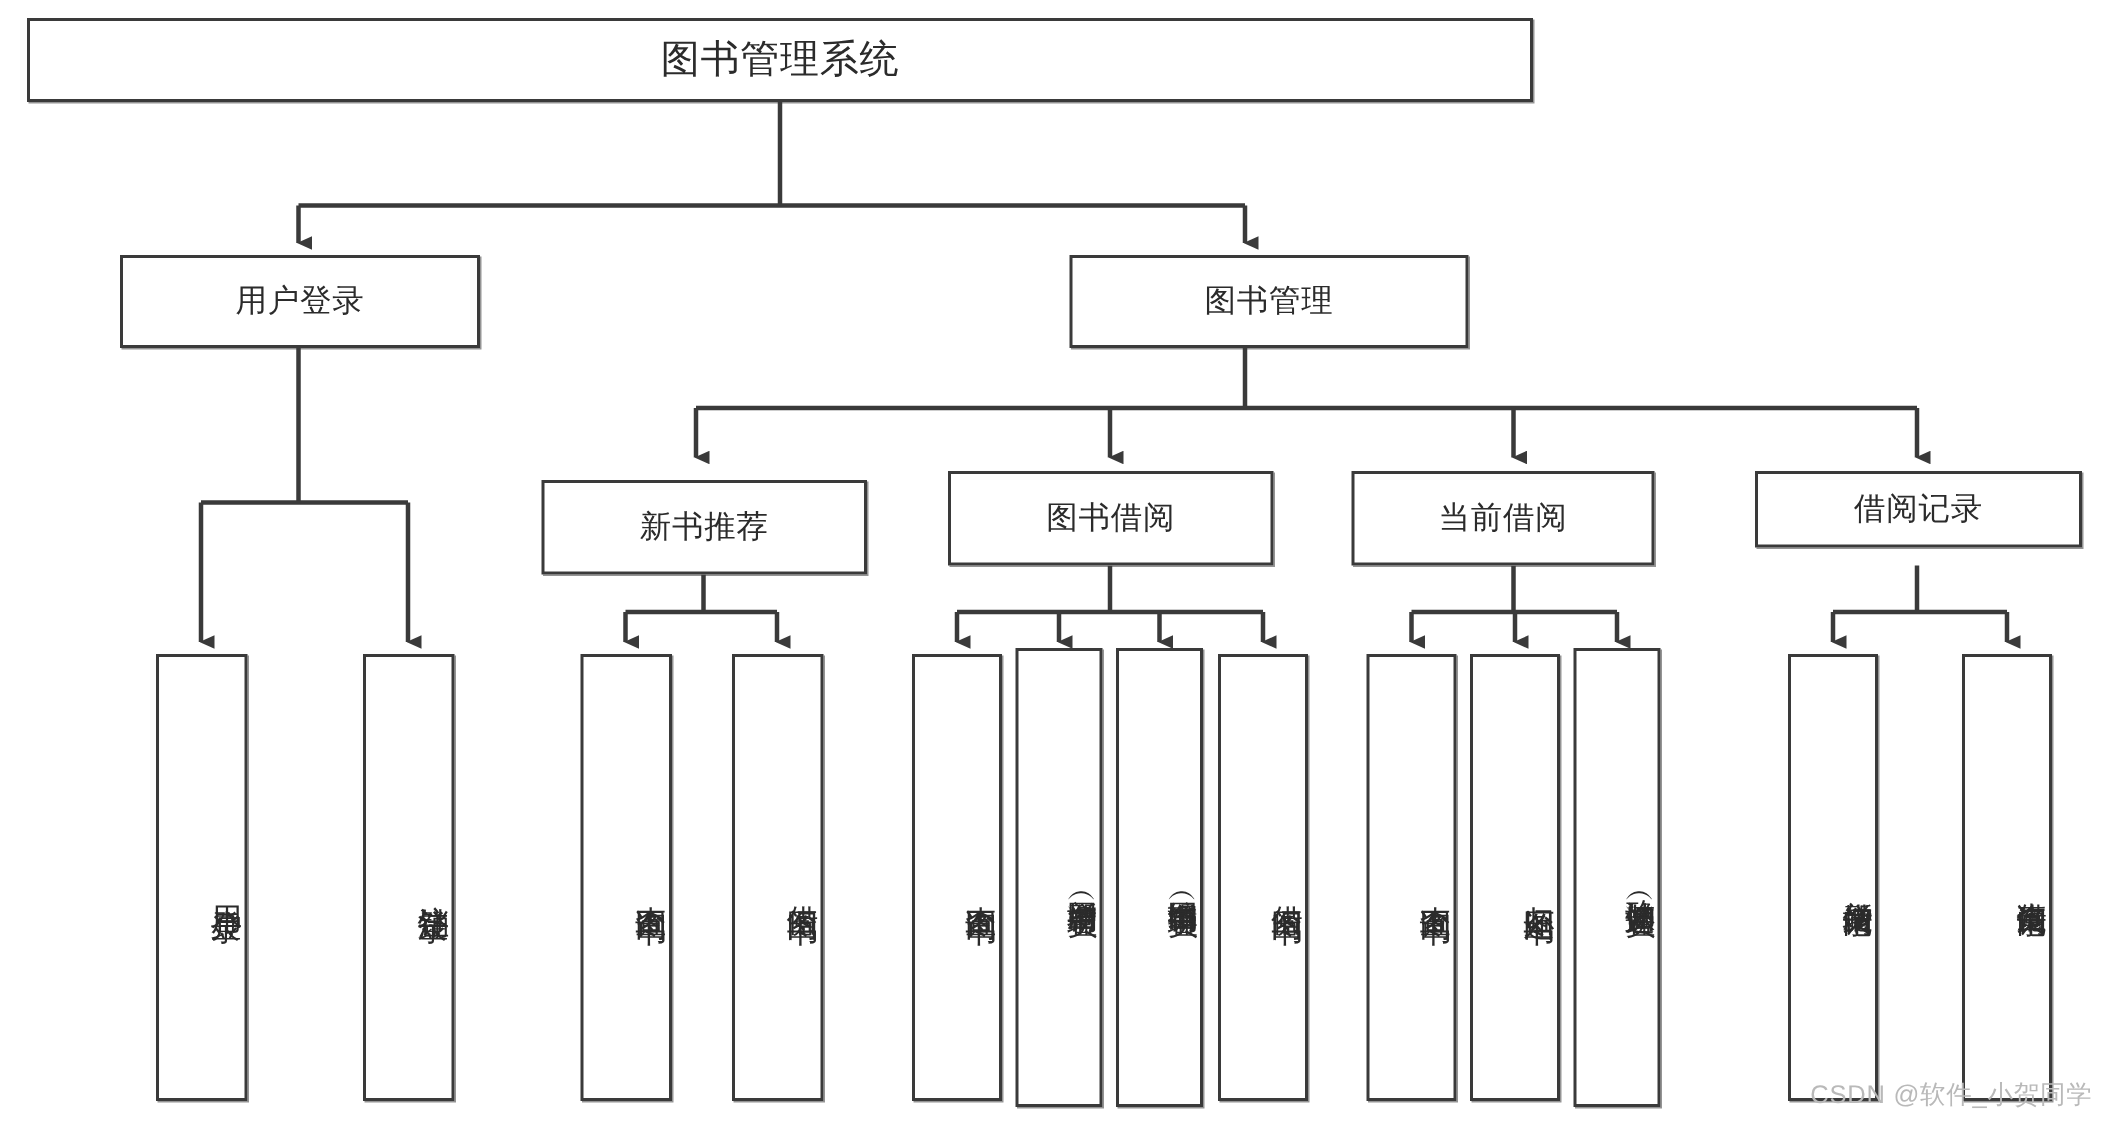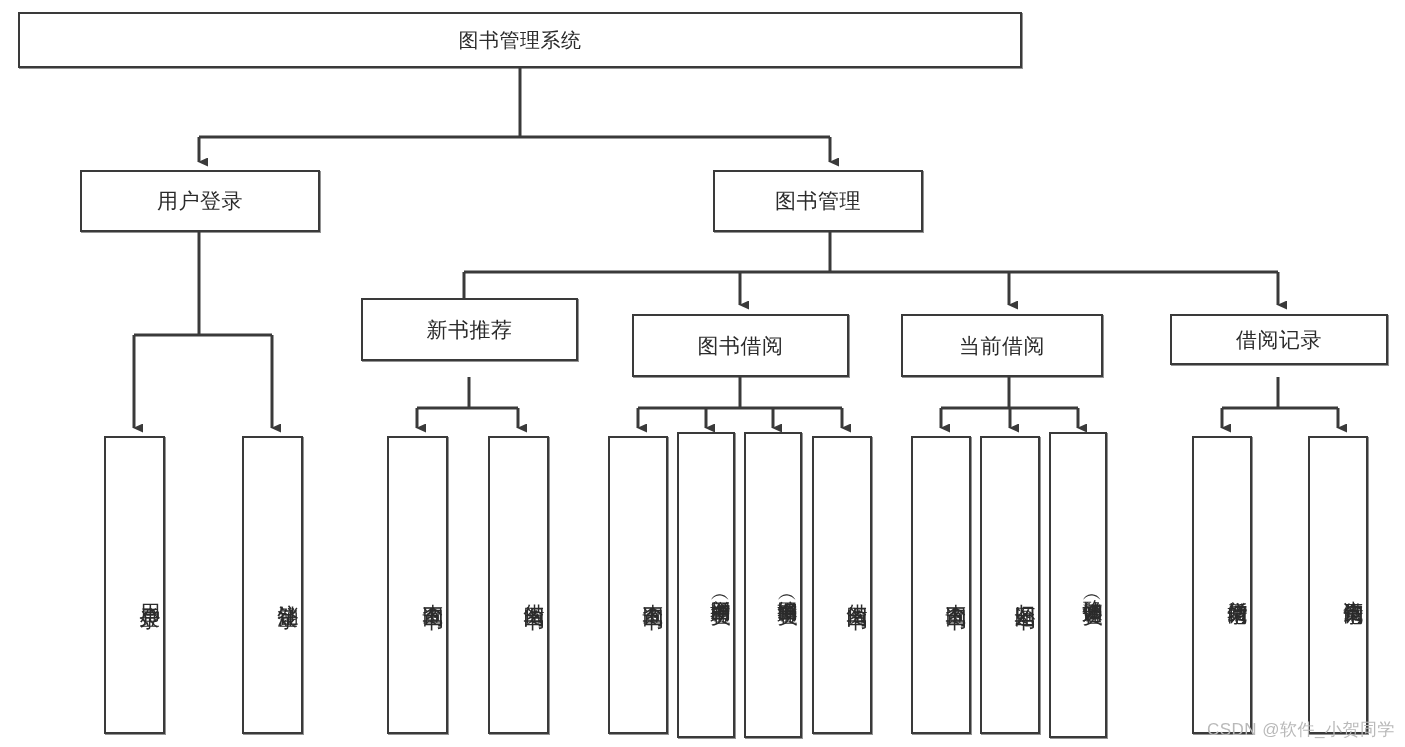--- a/index.html
+++ b/index.html
@@ -36,21 +36,21 @@
     justify-content: center;
     color: #2b2b2b;
     box-shadow: 1px 1px 0 rgba(60,60,60,0.55);
   }
   .node.horiz {
     font-size: 21px;
     letter-spacing: 0.5px;
     line-height: 1.2;
   }
   .node.root {
-    font-size: 20px;
+    font-size: 26px;
   }
   .node.vert {
     writing-mode: vertical-rl;
     text-orientation: upright;
     font-size: 21px;
     letter-spacing: 2px;
     line-height: 1.25;
     padding-top: 12px;
     align-items: flex-start;
     justify-content: center;
@@ -127,25 +127,25 @@
     </g>
   </svg>
 
   <div class="node root horiz" style="left:18px; top:12px; width:1004px; height:56px;">
     <span>图书管理系统</span>
   </div>
 
   <div class="node horiz" style="left:80px; top:170px; width:240px; height:62px;">
     <span>用户登录</span>
   </div>
-  <div class="node horiz" style="left:713px; top:170px; width:210px; height:62px;">
+  <div class="node horiz" style="left:713px; top:170px; width:266px; height:62px;">
     <span>图书管理</span>
   </div>
 
-  <div class="node horiz" style="left:361px; top:298px; width:217px; height:63px;">
+  <div class="node horiz" style="left:361px; top:320px; width:217px; height:63px;">
     <span>新书推荐</span>
   </div>
   <div class="node horiz" style="left:632px; top:314px; width:217px; height:63px;">
     <span>图书借阅</span>
   </div>
   <div class="node horiz" style="left:901px; top:314px; width:202px; height:63px;">
     <span>当前借阅</span>
   </div>
   <div class="node horiz" style="left:1170px; top:314px; width:218px; height:51px;">
     <span>借阅记录</span>

